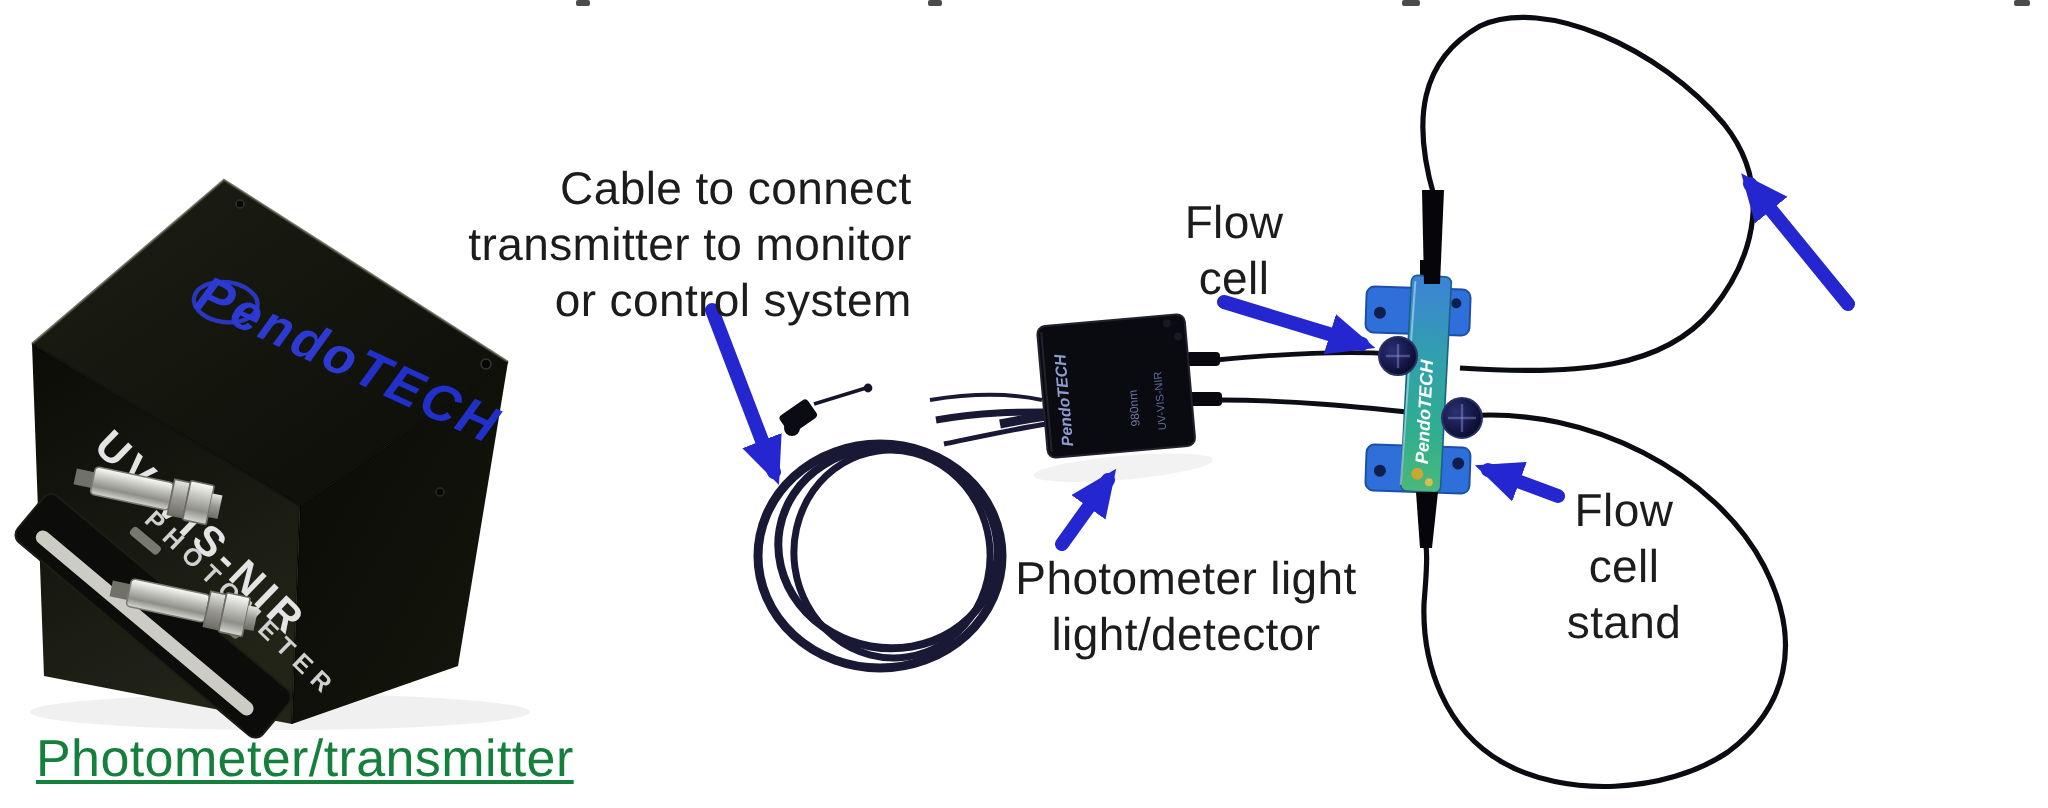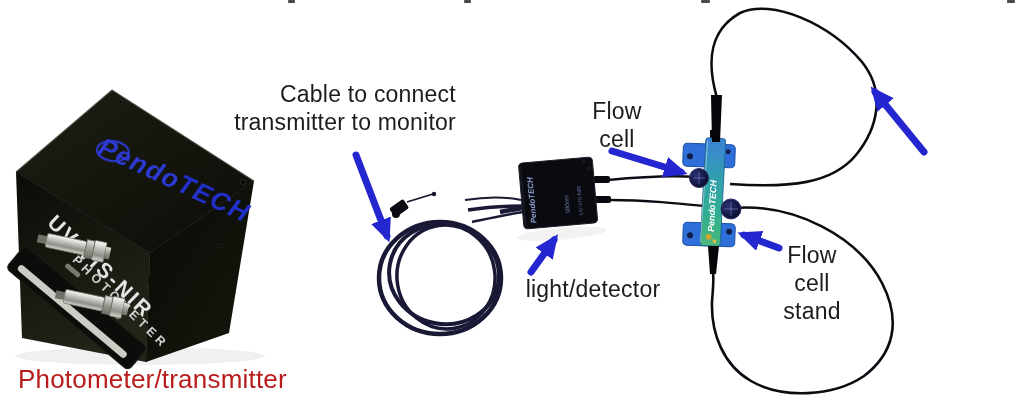--- a/index.html
+++ b/index.html
@@ -1,21 +1,21 @@
 <!DOCTYPE html>
 <html><head>
 <meta charset="utf-8">
 <style>
   html,body{margin:0;padding:0;background:#ffffff;}
   .stage{position:relative;width:1024px;height:404px;background:#ffffff;overflow:hidden;
          font-family:"Liberation Sans", sans-serif;}
   .stage svg{position:absolute;left:0;top:0;}
   .ann{position:absolute;text-align:center;transform:translateX(-50%);
        font-size:23px;line-height:28px;color:#1c1c1c;letter-spacing:0.2px;white-space:nowrap;}
-  .caption{position:absolute;font-size:26px;color:#b91c1c;letter-spacing:0.2px;white-space:nowrap;}
+  .caption{position:absolute;font-size:26px;color:#15803d;letter-spacing:0.2px;white-space:nowrap;text-decoration:underline;}
 </style>
 </head>
 <body>
 
 <div class="stage">
 
 <svg width="1024" height="404" viewBox="0 0 1024 404">
   <defs>
     <marker id="ah" markerWidth="4" markerHeight="3.2" refX="2.4" refY="1.5" orient="auto" markerUnits="strokeWidth">
       <path d="M0,0 L3.4,1.5 L0,3 z" fill="#2427cf"></path>
@@ -191,35 +191,37 @@
     <line x1="612" y1="151" x2="681" y2="172" marker-end="url(#ah)"></line>
     <line x1="531" y1="272" x2="554" y2="240" marker-end="url(#ah)"></line>
     <line x1="924" y1="152" x2="875" y2="92" marker-end="url(#ah)"></line>
     <line x1="779" y1="248" x2="744" y2="235" marker-end="url(#ah)"></line>
   </g>
 </svg>
 
 <div class="ann" style="left:345px;top:80px;text-align:right;">
   <div>Cable to connect</div>
   <div>transmitter to monitor</div>
+  <div>or control system</div>
 </div>
 
 <div class="ann" style="left:617px;top:97px;">
   <div>Flow</div>
   <div>cell</div>
 </div>
 
 <div class="ann" style="left:946px;top:147px;">
 </div>
 
 <div class="ann" style="left:812px;top:241px;">
   <div>Flow</div>
   <div>cell</div>
   <div>stand</div>
 </div>
 
 <div class="ann" style="left:593px;top:275px;">
+  <div>Photometer light</div>
   <div>light/detector</div>
 </div>
 
 <div class="caption" style="left:18px;top:364px;">Photometer/transmitter</div>
 
 </div>
 
 </body></html>

